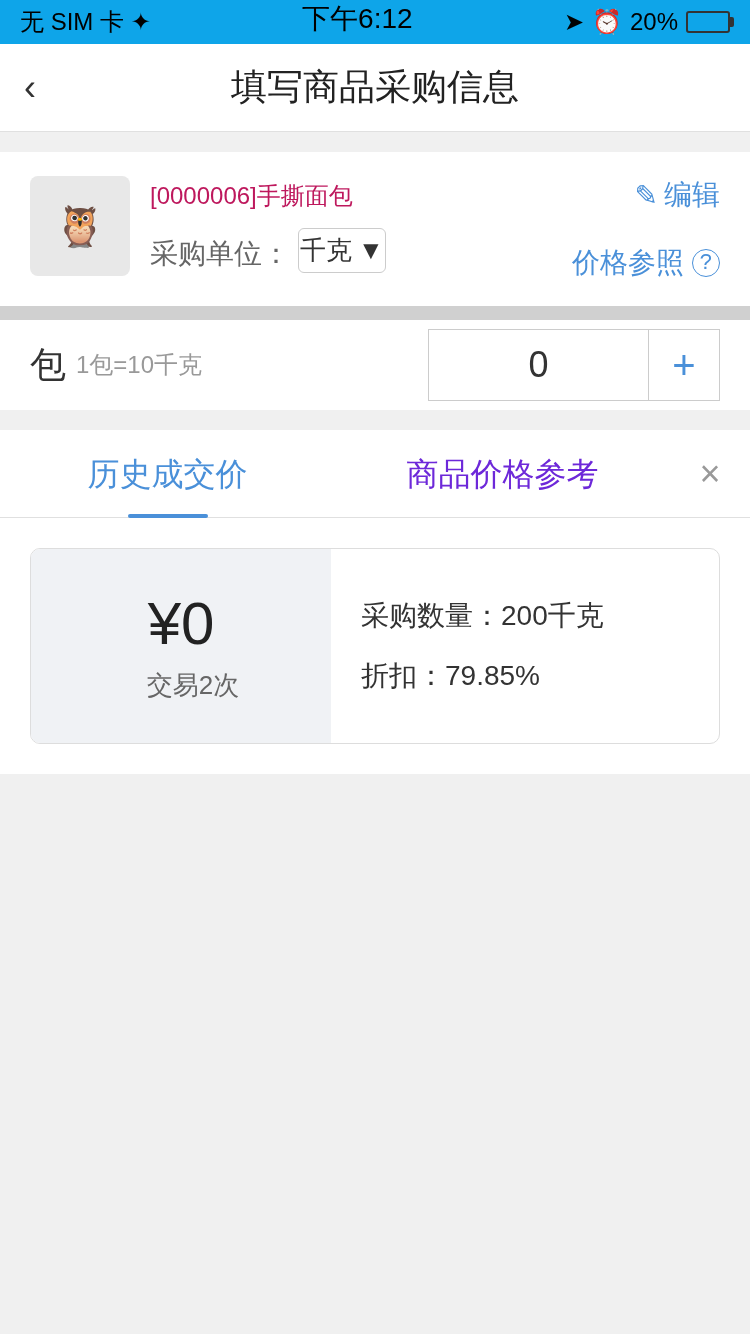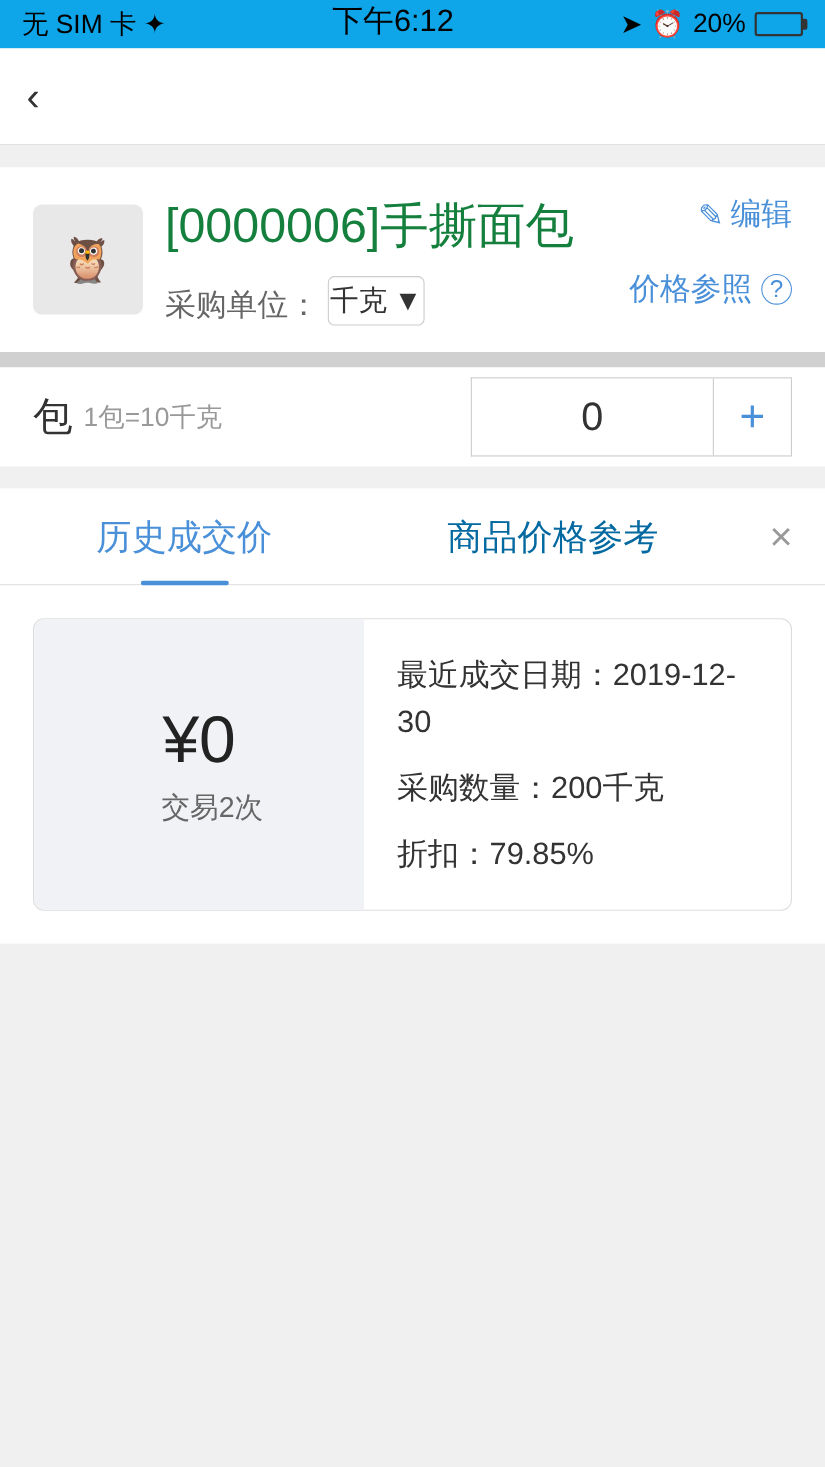--- a/index.html
+++ b/index.html
@@ -119,22 +119,22 @@
       justify-content: center;
       color: #999;
       font-size: 22px;
     }
     .product-info {
       display: flex;
       flex-direction: column;
       gap: 16px;
     }
     .product-name {
-      font-size: 44px;
-      color: #15803d;
+      font-size: 24px;
+      color: #be185d;
       font-weight: 500;
     }
     .product-unit-row {
       display: flex;
       align-items: flex-end;
       gap: 8px;
       font-size: 28px;
       color: #666;
     }
     .unit-dropdown {
@@ -153,20 +153,21 @@
       display: flex;
       align-items: center;
       gap: 6px;
     }
     .price-ref-btn {
       color: #4a90d9;
       font-size: 28px;
       display: flex;
       align-items: center;
       gap: 8px;
+      font-family: Liberation Mono, monospace;
     }
     .product-actions {
       display: flex;
       flex-direction: column;
       align-items: flex-end;
       gap: 30px;
     }
 
     
     .gray-bar {
@@ -234,21 +235,21 @@
     .tabs-header {
       display: flex;
       border-bottom: 1px solid #e0e0e0;
       position: relative;
       height: 88px;
     }
     .tab-item {
       flex: 1;
       text-align: center;
       font-size: 32px;
-      color: #0369a1;
+      color: #6d28d9;
       height: 88px;
       line-height: 88px;
       cursor: pointer;
       position: relative;
     }
     .tab-item.active {
       color: #4a90d9;
       font-weight: 500;
     }
     .tab-item.active::after {
@@ -349,20 +350,21 @@
         <span class="battery-fill"></span>
       </span>
     </span>
   </div>
 </div>
 
 <div class="nav-bar">
   <div class="nav-back">
     <span>‹</span>
   </div>
+  <div class="nav-title">填写商品采购信息</div>
 </div>
 
 <div class="product-section">
   <div class="product-header">
     <div class="product-left">
       <div class="product-thumbnail">
         <span class="owl-icon">🦉</span>
       </div>
       <div class="product-info">
         <div class="product-name">[0000006]手撕面包</div>
@@ -417,23 +419,20 @@
   </div>
 
   <div class="tab-content">
     <div class="price-card">
       <div class="price-card-left">
         <div class="price-big">¥0</div>
         <div class="price-sub">交易2次</div>
       </div>
       <div class="price-card-right">
         <div class="price-detail-row">
-          <span>最近成交日期：</span><span>2019-12-30</span>
-        </div>
-        <div class="price-detail-row">
           <span>采购数量：</span><span>200千克</span>
         </div>
         <div class="price-detail-row">
           <span>折扣：</span><span>79.85%</span>
         </div>
       </div>
     </div>
   </div>
 </div>
 

